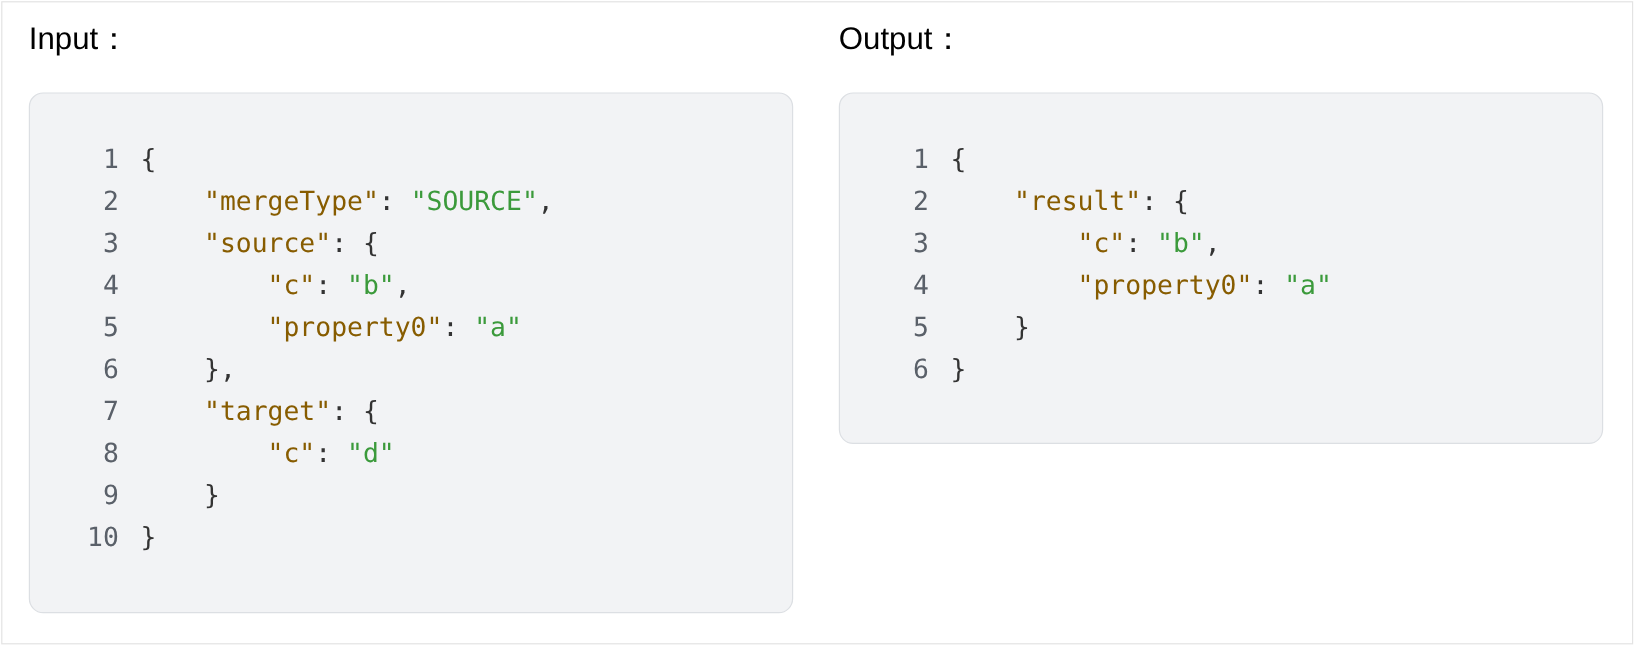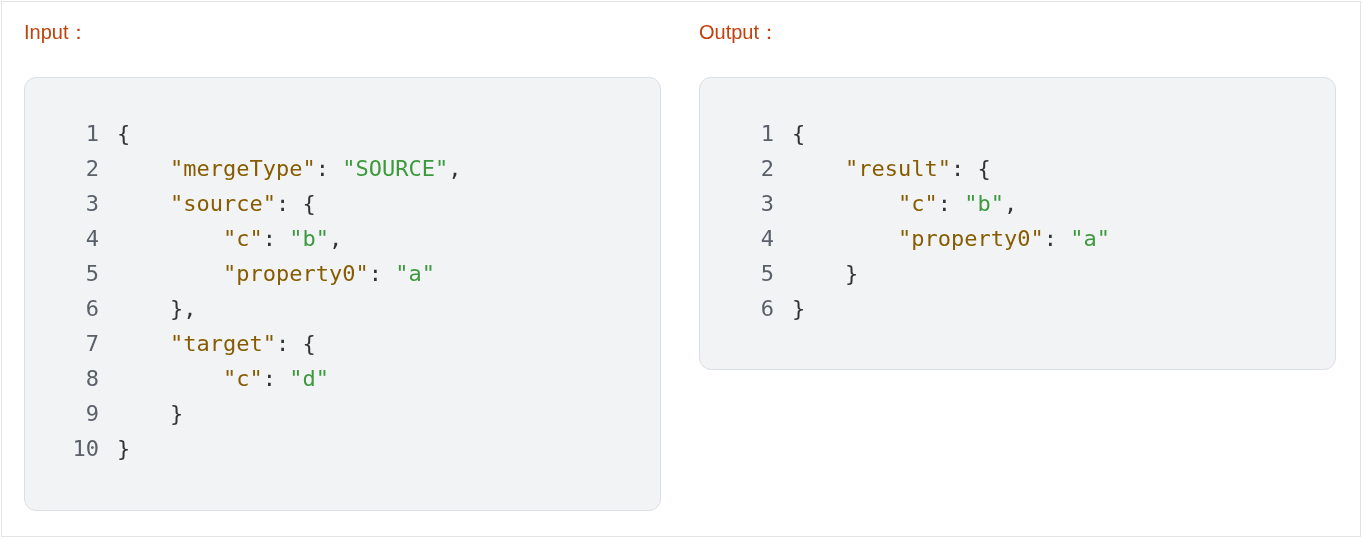--- a/index.html
+++ b/index.html
@@ -5,21 +5,21 @@
     html, body { margin: 0; padding: 0; background: #ffffff; }
     body { width: 1364px; height: 540px; position: relative; overflow: hidden; }
     .frame {
       position: absolute; left: 1px; top: 1px; width: 1360px; height: 536px;
       border: 1px solid #e3e3e3; background: #ffffff; box-sizing: border-box;
     }
     .section { position: absolute; top: 0; }
     .section-title {
       position: absolute; top: 14px; left: 0;
       font-family: "Liberation Sans", "DejaVu Sans", sans-serif;
-      font-size: 20px; color: #c2410c; white-space: nowrap; line-height: 32px;
+      font-size: 26px; color: #000000; white-space: nowrap; line-height: 32px;
     }
     .code-panel {
       position: absolute; top: 75px;
       background: #f2f3f5; border: 1px solid #dcdfe3; border-radius: 12px;
       box-sizing: border-box;
     }
     .code {
       position: absolute; left: 0; top: 38px;
       font-family: "DejaVu Sans Mono", "Liberation Mono", monospace;
       font-size: 22px; line-height: 35px; white-space: pre;

